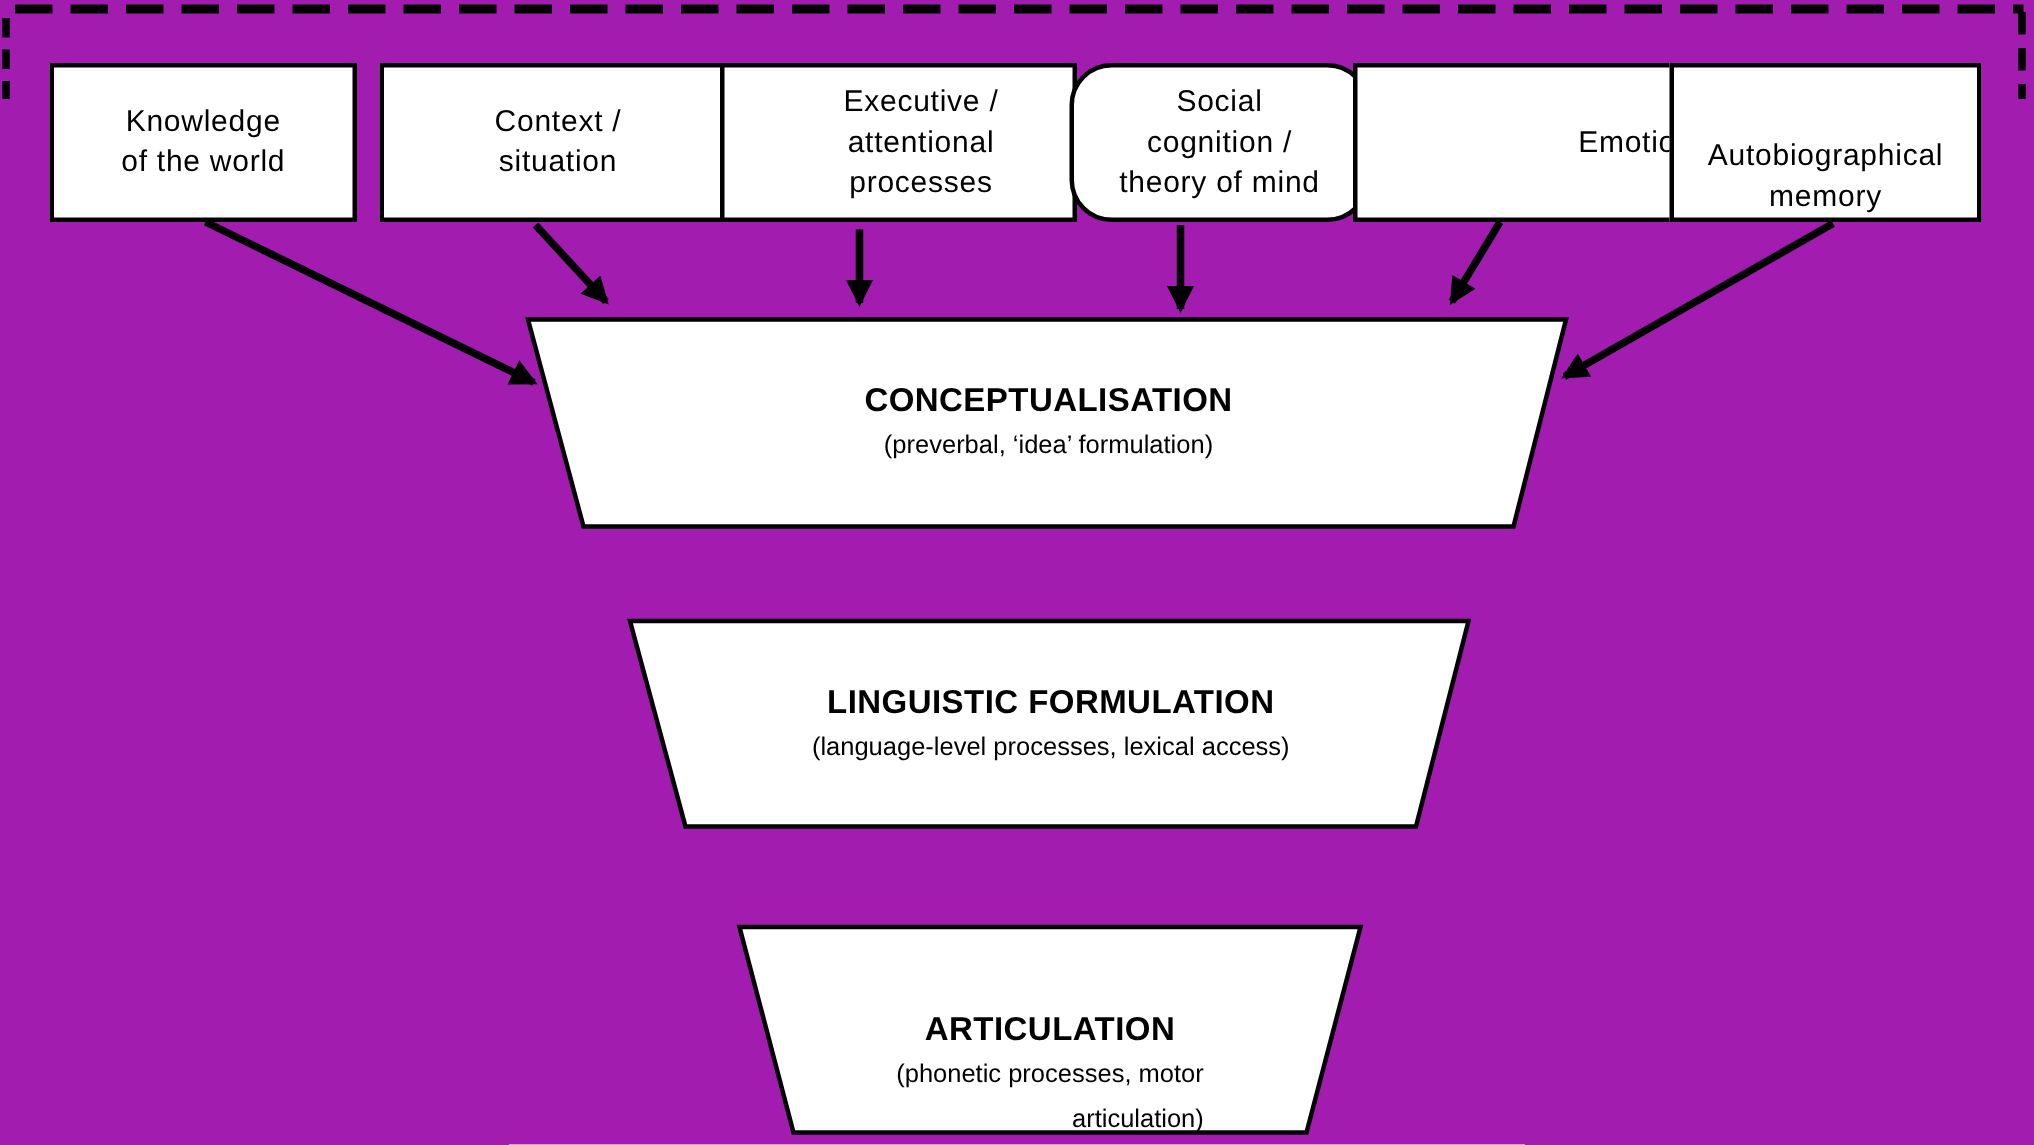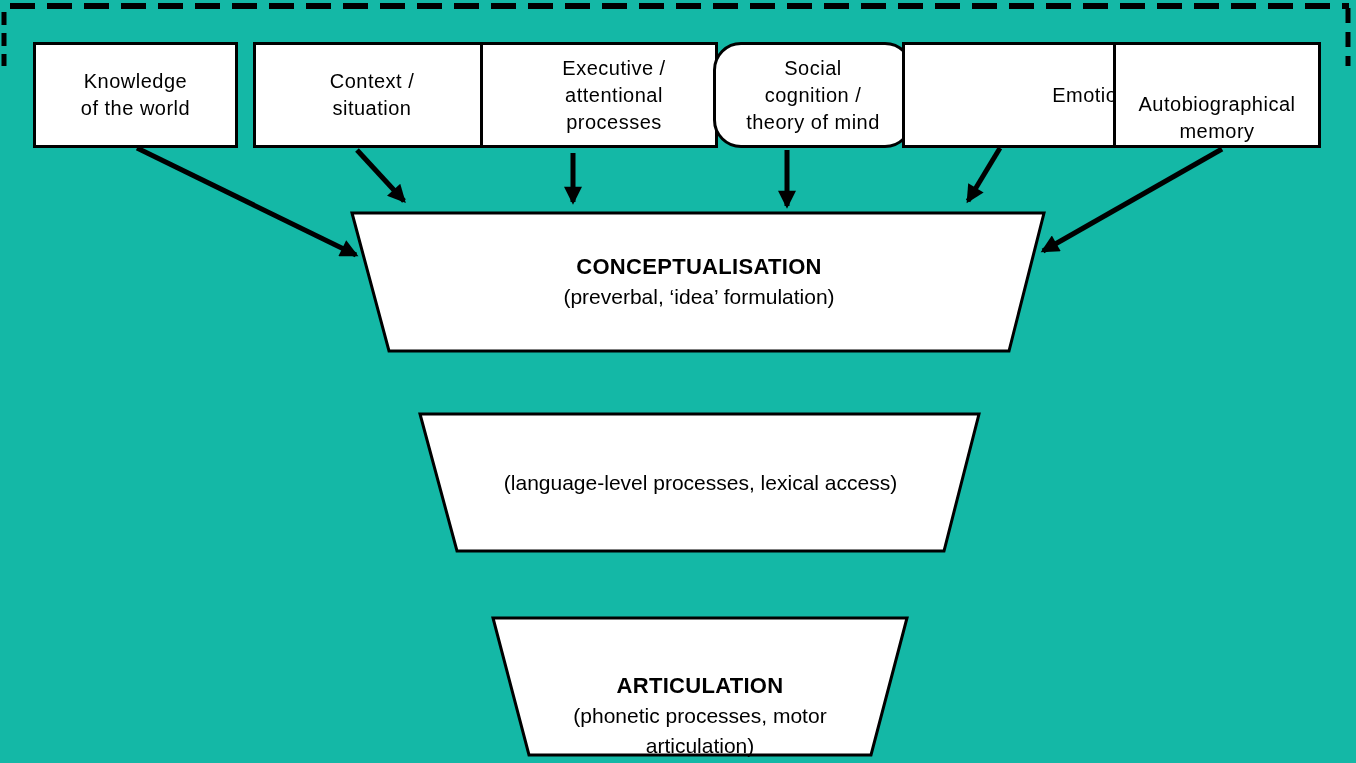--- a/index.html
+++ b/index.html
@@ -8,21 +8,21 @@
     background: #ffffff;
     width: 1356px;
     height: 763px;
     overflow: hidden;
     font-family: "Liberation Sans", sans-serif;
   }
   .canvas {
     position: relative;
     width: 1356px;
     height: 763px;
-    background: #14b8a6;
+    background: #a21caf;
   }
   svg.layer {
     position: absolute;
     left: 0;
     top: 0;
     width: 1356px;
     height: 763px;
   }
   .box {
     position: absolute;
@@ -42,33 +42,33 @@
     letter-spacing: 0.5px;
     color: #000000;
     white-space: pre-line;
   }
   .trap-text {
     position: absolute;
     display: flex;
     flex-direction: column;
     align-items: center;
     justify-content: center;
-    text-align: center;
+    text-align: right;
     pointer-events: none;
   }
   .trap-title {
     font-size: 22px;
     font-weight: bold;
     line-height: 30px;
     letter-spacing: 0.3px;
     color: #000000;
     white-space: pre-line;
   }
   .trap-sub {
-    font-size: 21px;
+    font-size: 17px;
     line-height: 30px;
     color: #000000;
     white-space: pre-line;
   }
 </style>
 </head>
 <body>
 
 <div class="canvas">
 
@@ -119,20 +119,21 @@
   <div class="box" style="left:1113px; width:208px;align-items:flex-end;">
     <span class="box-label">Autobiographical
 memory</span>
   </div>
 
   <div class="trap-text" style="left:389px; top:213px; width:620px; height:138px;">
     <span class="trap-title">CONCEPTUALISATION</span>
     <span class="trap-sub">(preverbal, ‘idea’ formulation)</span>
   </div>
   <div class="trap-text" style="left:457px; top:414px; width:487px; height:137px;">
+    <span class="trap-title">LINGUISTIC FORMULATION</span>
     <span class="trap-sub">(language-level processes, lexical access)</span>
   </div>
   <div class="trap-text" style="left:529px; top:618px; width:342px; height:137px;margin-top:29px;">
     <span class="trap-title">ARTICULATION</span>
     <span class="trap-sub">(phonetic processes, motor
 articulation)</span>
   </div>
 
 </div>
 

